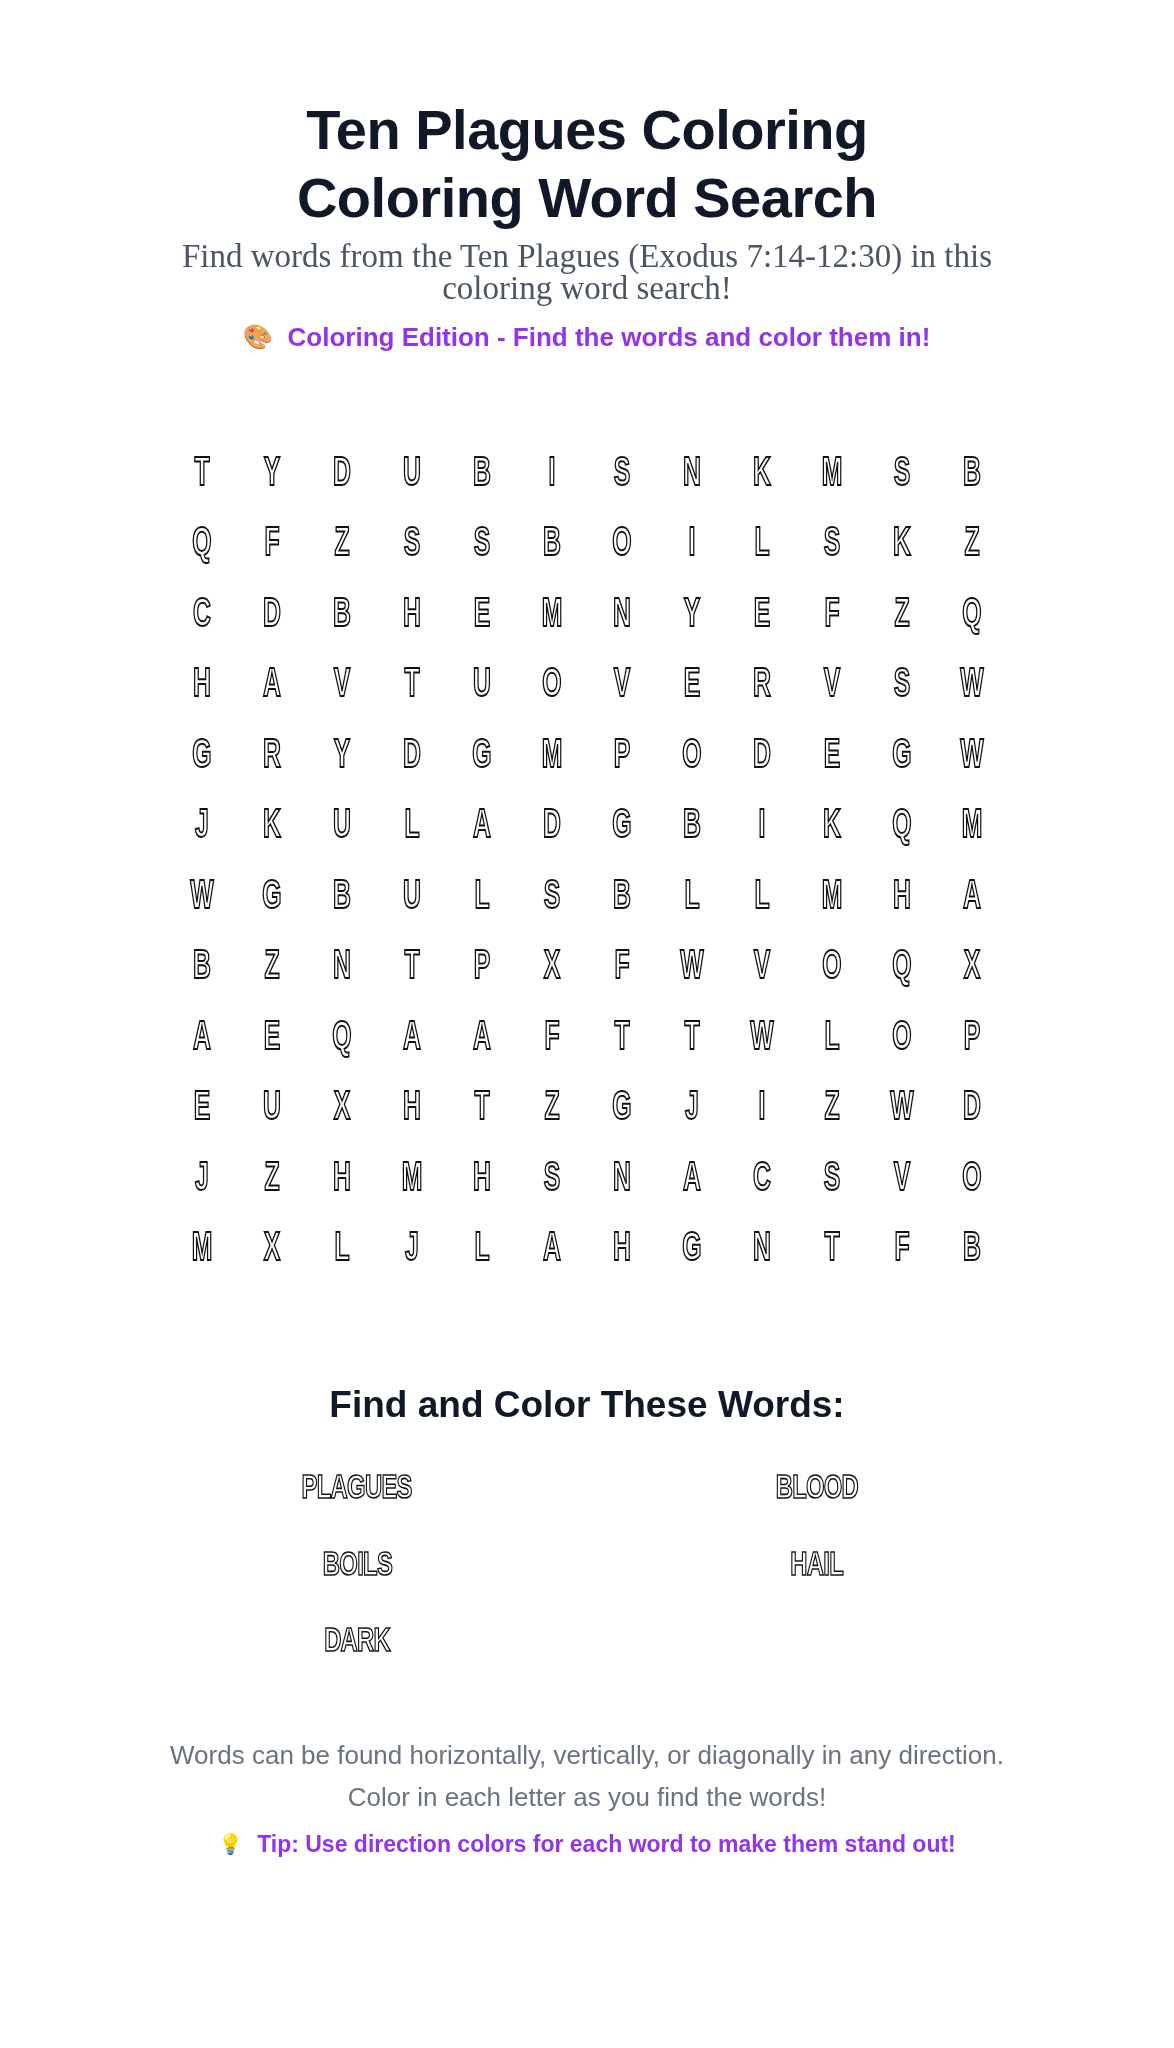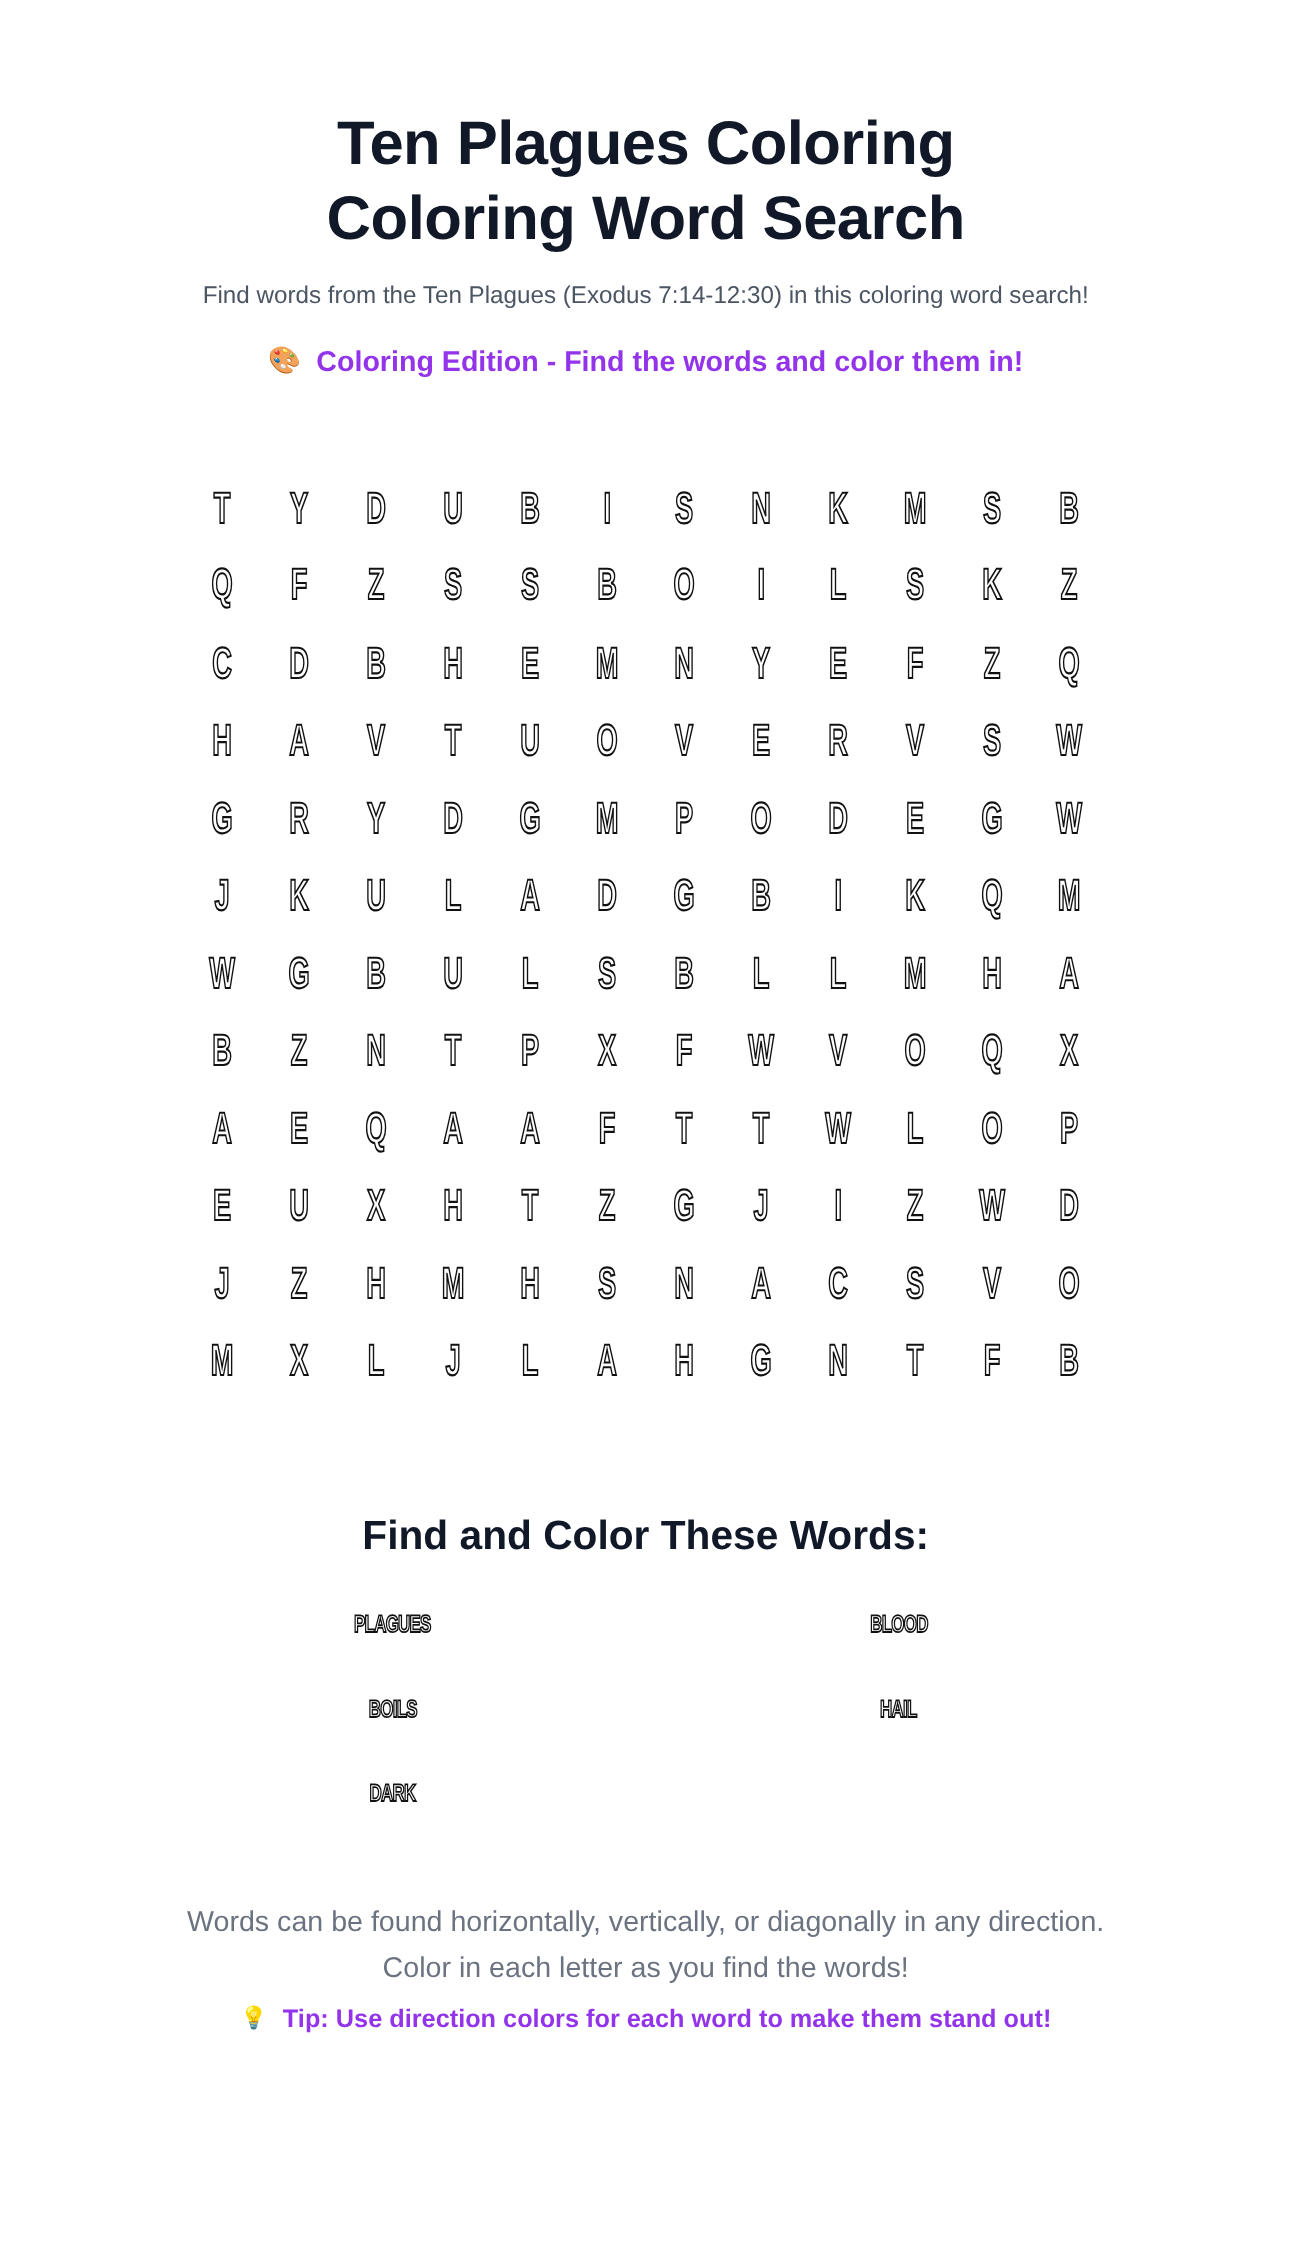--- a/index.html
+++ b/index.html
@@ -23,24 +23,25 @@
     .title {
       font-family: "Liberation Sans", sans-serif;
       font-weight: 700;
       font-size: 56px;
       line-height: 68px;
       color: #111827;
       margin: 96px 110px 0 110px;
       letter-spacing: -0.5px;
     }
     .subtitle {
-      font-size: 22px;
-      line-height: 55px;
+      font-size: 33px;
+      line-height: 32px;
       color: #4b5563;
       margin: 8px 80px 0 80px;
+      font-family: Liberation Serif, serif;
     }
     .edition {
       margin-top: 16px;
       font-size: 26px;
       line-height: 34px;
       font-weight: 700;
       color: #9333ea;
       display: flex;
       justify-content: center;
       align-items: center;
@@ -88,21 +89,21 @@
       display: grid;
       grid-template-columns: 460px 460px;
       grid-auto-rows: 76.5px;
     }
     .word {
       display: flex;
       justify-content: center;
       align-items: flex-start;
       font-family: "Liberation Sans", sans-serif;
       font-weight: 700;
-      font-size: 22px;
+      font-size: 34px;
       line-height: 40px;
       color: #ffffff;
       -webkit-text-stroke: 1.6px #111111;
       letter-spacing: -1px;
     }
     .word span {
       display: inline-block;
       transform: scaleX(0.7);
     }
 

